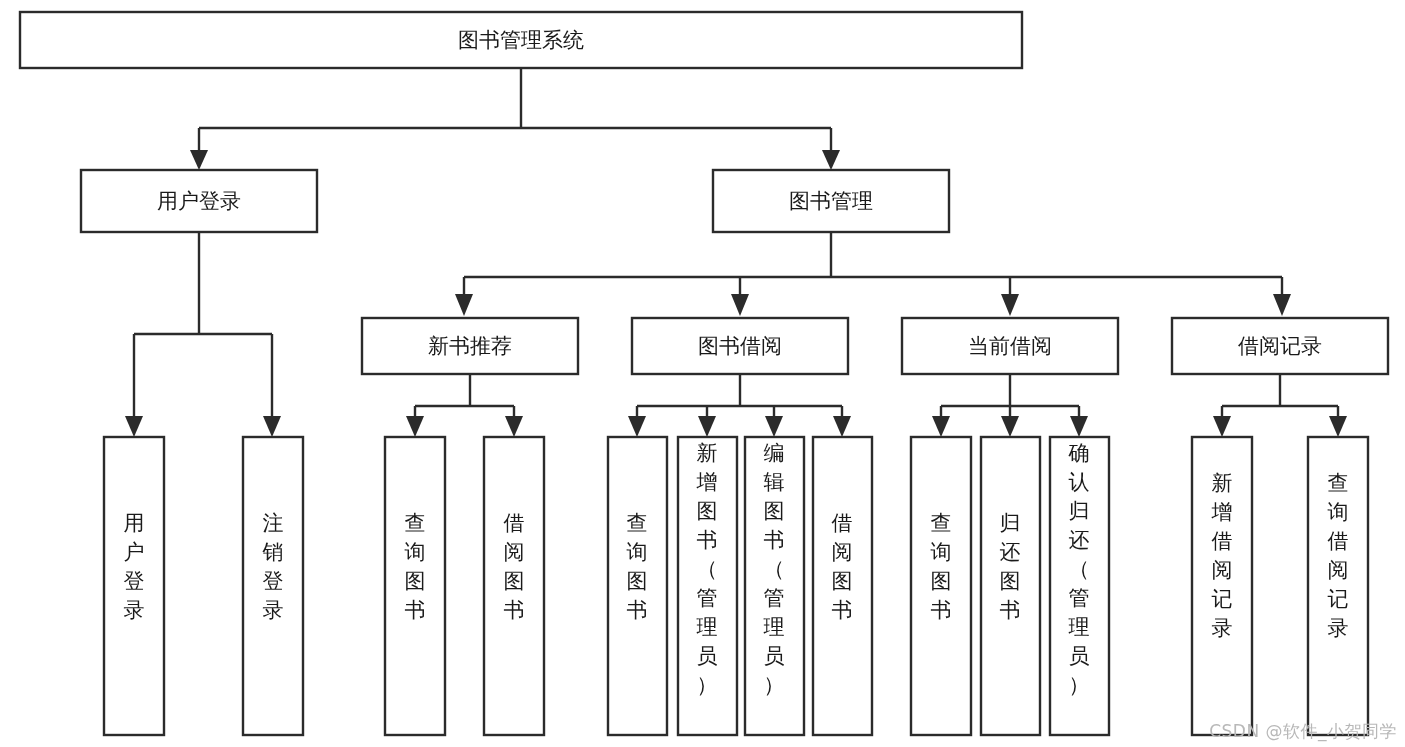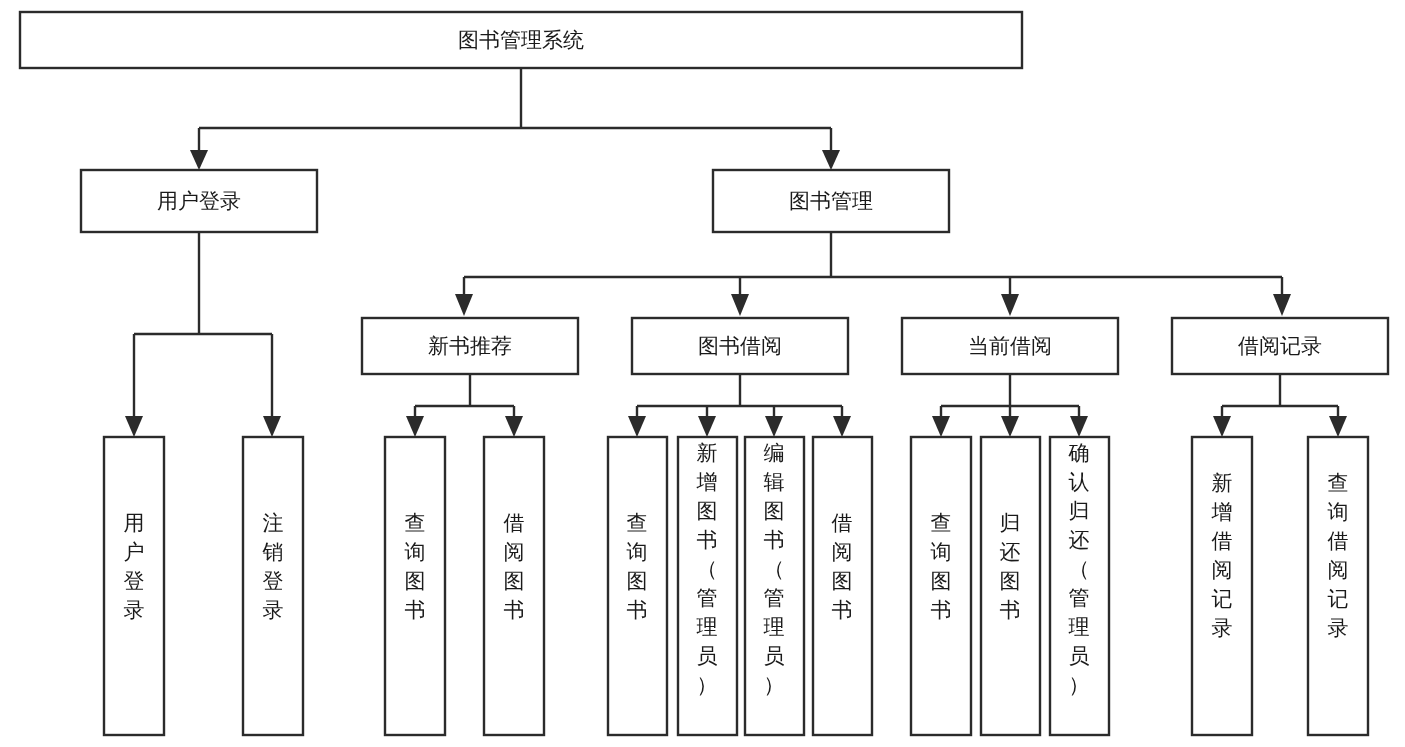--- a/index.html
+++ b/index.html
@@ -217,13 +217,14 @@
       <rect class="node-box" x="1192" y="437" width="60" height="298"></rect>
       <text class="node-label-v" x="1222" y="490"><tspan x="1222" y="490">新</tspan><tspan x="1222" y="519">增</tspan><tspan x="1222" y="548">借</tspan><tspan x="1222" y="577">阅</tspan><tspan x="1222" y="606">记</tspan><tspan x="1222" y="635">录</tspan></text>
     </g>
     <g>
       <rect class="node-box" x="1308" y="437" width="60" height="298"></rect>
       <text class="node-label-v" x="1338" y="490"><tspan x="1338" y="490">查</tspan><tspan x="1338" y="519">询</tspan><tspan x="1338" y="548">借</tspan><tspan x="1338" y="577">阅</tspan><tspan x="1338" y="606">记</tspan><tspan x="1338" y="635">录</tspan></text>
     </g>
 
   </svg>
 
+  <div class="watermark">CSDN @软件_小贺同学</div>
 </div>
 
 </body></html>

